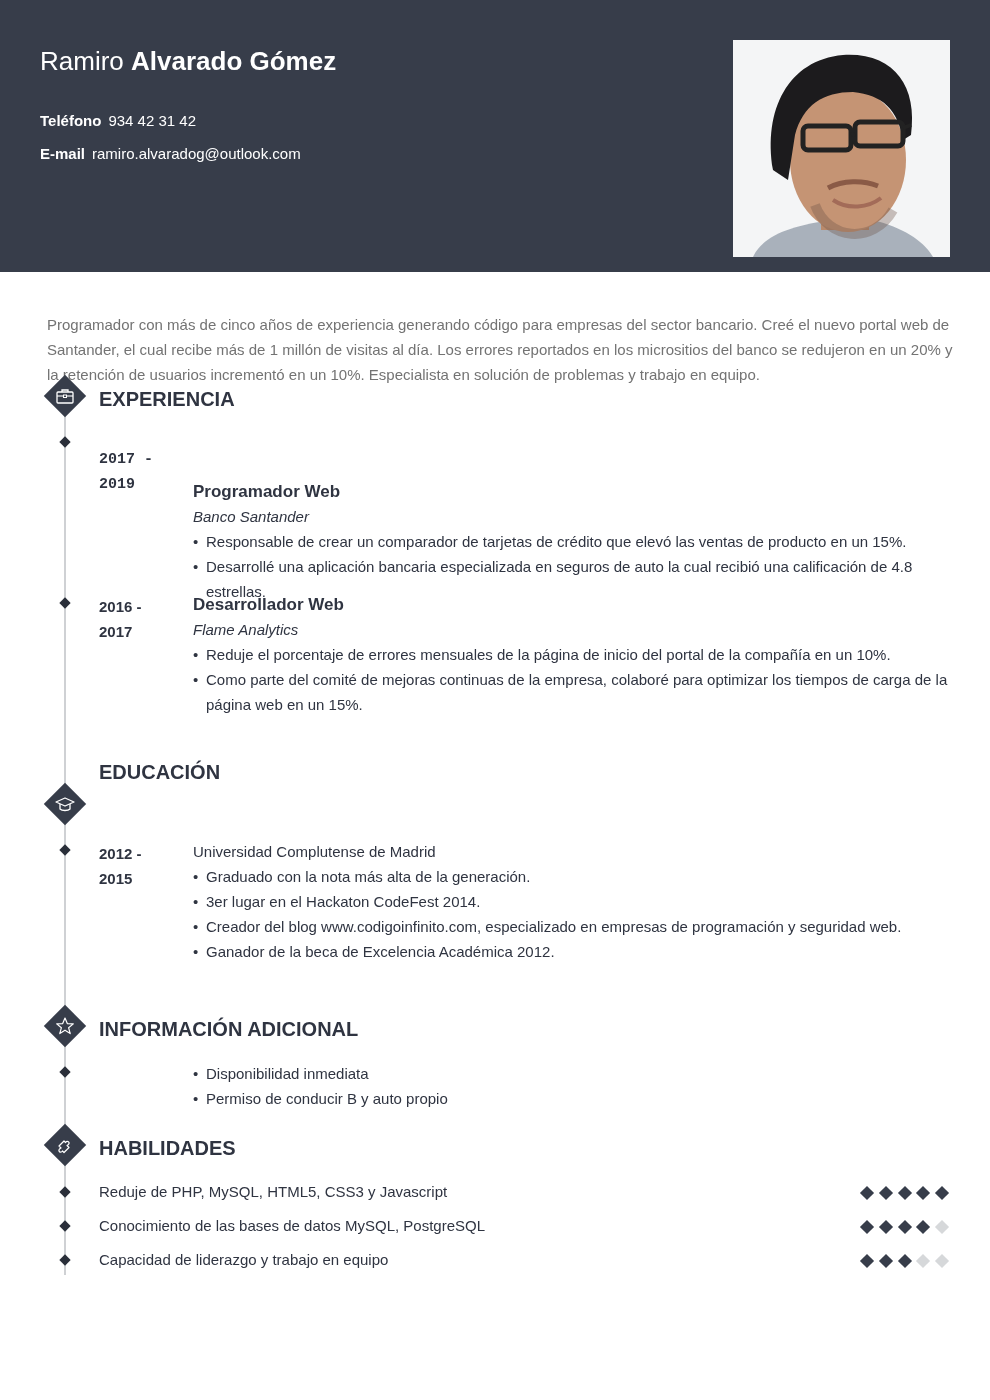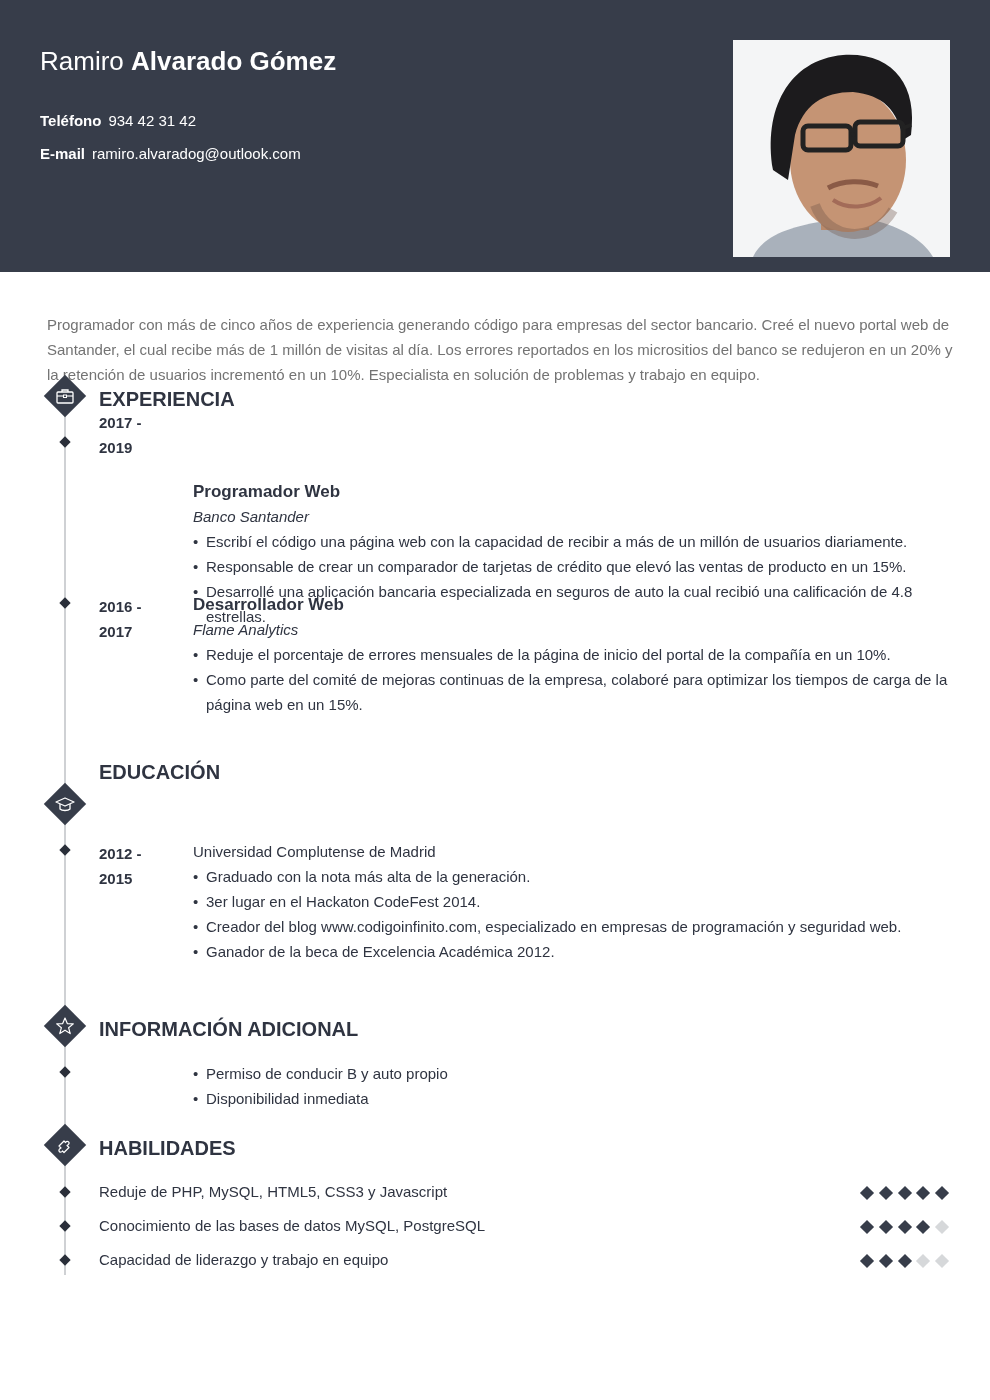--- a/index.html
+++ b/index.html
@@ -84,29 +84,28 @@
   <svg viewBox="0 0 22 22">
     <rect x="3" y="7" width="16" height="11" rx="1" fill="none" stroke="#fff" stroke-width="1.3"></rect>
     <path d="M8 7 V5 H14 V7" fill="none" stroke="#fff" stroke-width="1.3"></path>
     <path d="M3 11 H19" stroke="#fff" stroke-width="1.1"></path>
     <rect x="9.5" y="10" width="3" height="2.5" fill="#373d4a" stroke="#fff" stroke-width="1"></rect>
   </svg>
 </div>
 <div class="sec-title" style="top:387px;">EXPERIENCIA</div>
 
 <div class="dot" style="top:436px;"></div>
-<div class="date" style="top:410px;">
+<div class="date" style="top:447px;font-family:Liberation Mono, monospace;">
   <div>2017 -</div>
   <div>2019</div>
 </div>
 <div class="entry" style="top:431px;margin-top:48px;">
   <div class="title">Programador Web</div>
   <div class="org italic">Banco Santander</div>
   <ul class="bullets">
-    <li>Escribí el código una página web con la capacidad de recibir a más de un millón de usuarios diariamente.</li>
     <li>Responsable de crear un comparador de tarjetas de crédito que elevó las ventas de producto en un 15%.</li>
     <li>Desarrollé una aplicación bancaria especializada en seguros de auto la cual recibió una calificación de 4.8 estrellas.</li>
   </ul>
 </div>
 
 <div class="dot" style="top:597px;"></div>
 <div class="date" style="top:594px;">
   <div>2016 -</div>
   <div>2017</div>
 </div>
@@ -147,22 +146,22 @@
   <div class="dia"></div>
   <svg viewBox="0 0 22 22">
     <path d="M11 3 L13.3 8.6 L19.3 8.9 L14.6 12.7 L16.2 18.6 L11 15.2 L5.8 18.6 L7.4 12.7 L2.7 8.9 L8.7 8.6 Z" fill="none" stroke="#fff" stroke-width="1.2" stroke-linejoin="round"></path>
   </svg>
 </div>
 <div class="sec-title" style="top:1017px;">INFORMACIÓN ADICIONAL</div>
 
 <div class="dot" style="top:1066px;"></div>
 <div class="entry" style="top:1061px;">
   <ul class="bullets">
+    <li>Disponibilidad inmediata</li>
     <li>Permiso de conducir B y auto propio</li>
-    <li>Disponibilidad inmediata</li>
   </ul>
 </div>
 
 <div class="sec-icon" style="top:1124px;">
   <div class="dia"></div>
   <svg viewBox="0 0 22 22">
     <path d="M5 12 L10 7 L11.5 8.5 C12.5 7 14.5 7 15 8.5 C15.5 10 14 11 13 11.5 L15 13.5 L10 18.5 L8.5 17 C7.5 18.5 5.5 18.5 5 17 C4.5 15.5 6 14.5 7 14 Z" fill="none" stroke="#fff" stroke-width="1.2" stroke-linejoin="round"></path>
   </svg>
 </div>
 <div class="sec-title" style="top:1136px;">HABILIDADES</div>

